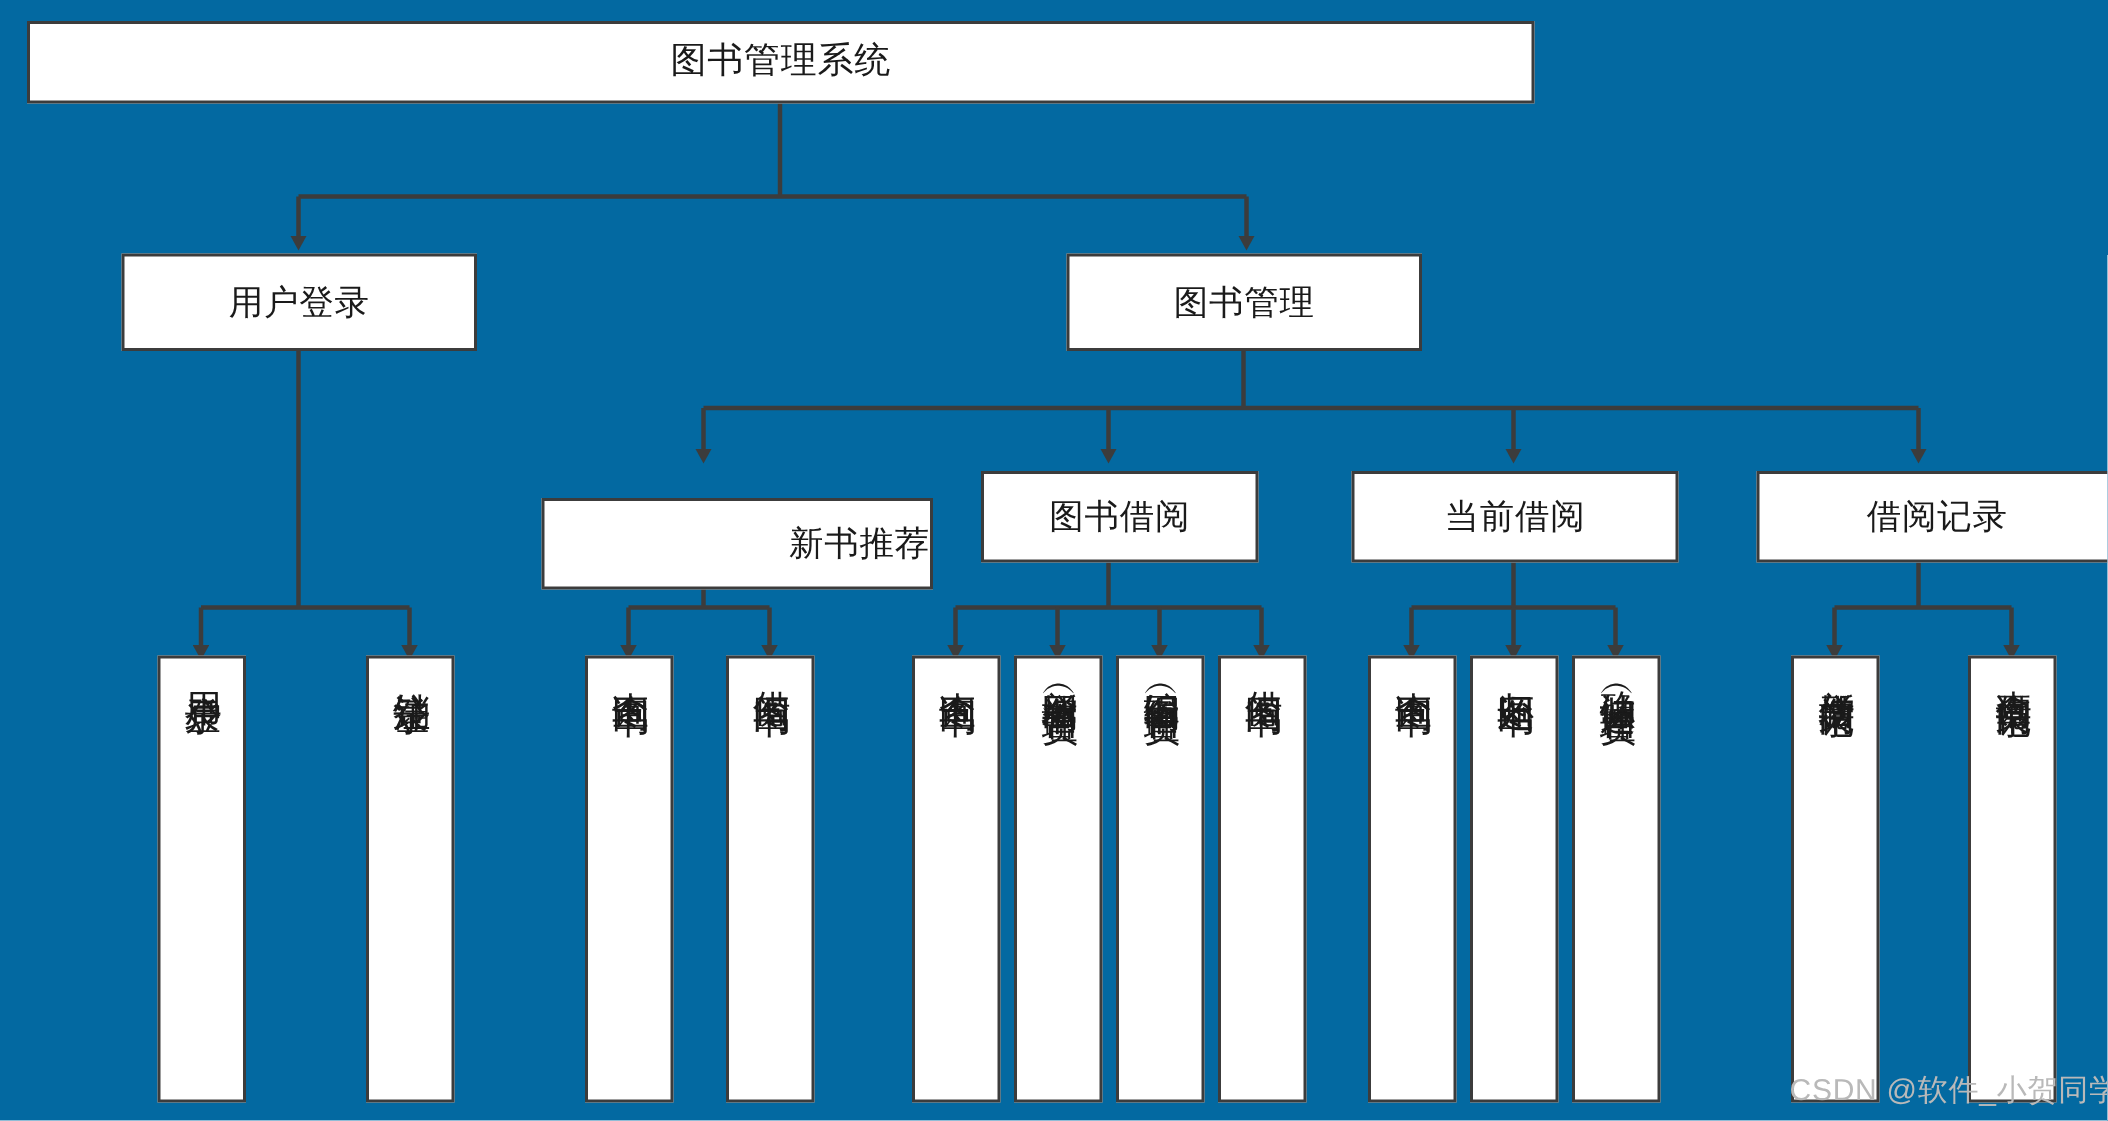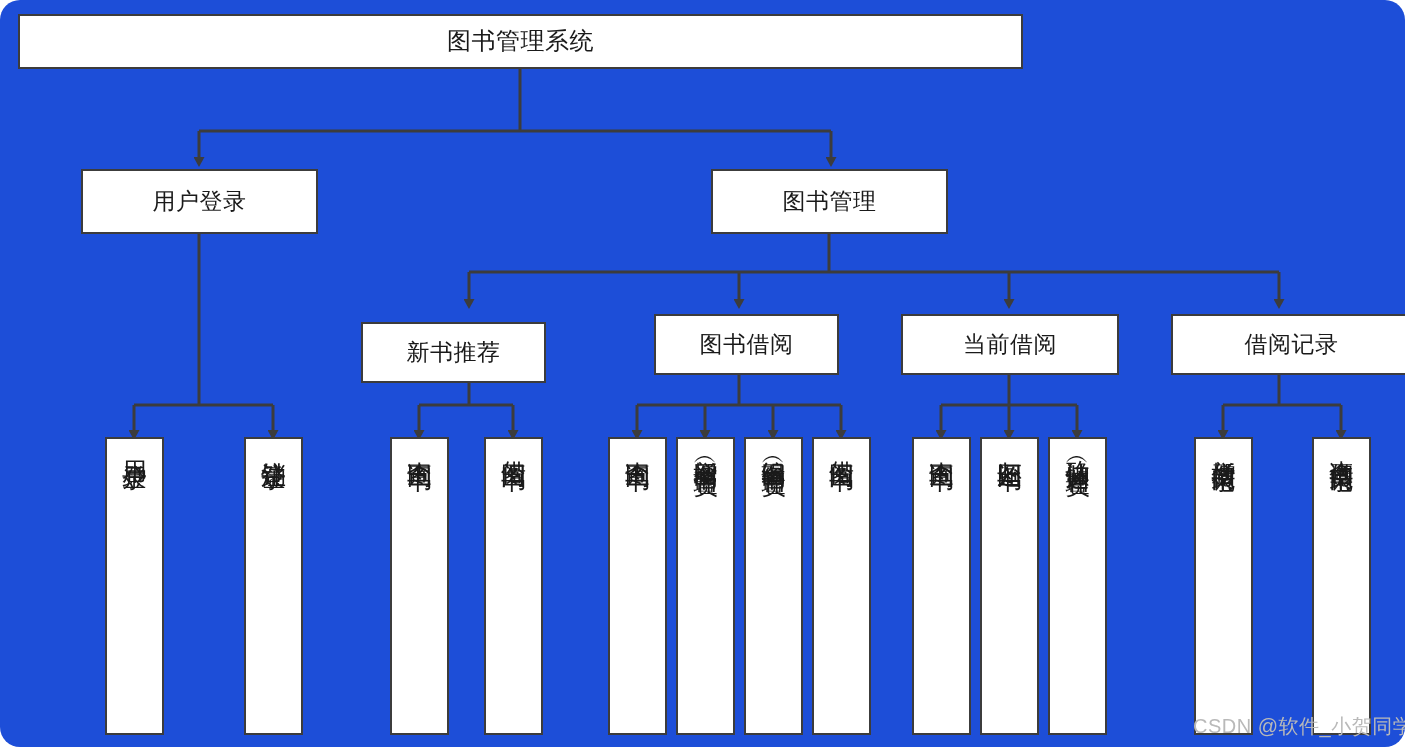--- a/index.html
+++ b/index.html
@@ -8,23 +8,22 @@
     padding: 0;
     background: #ffffff;
   }
   body {
     font-family: "Liberation Sans", "DejaVu Sans", sans-serif;
   }
   #canvas {
     position: relative;
     width: 1405px;
     height: 747px;
-    background: #1d4ed8;
+    background: #0369a1;
     overflow: hidden;
-    border-radius: 20px;
   }
   svg.edges {
     position: absolute;
     left: 0;
     top: 0;
     width: 1405px;
     height: 747px;
     pointer-events: none;
   }
   .node {
@@ -131,21 +130,21 @@
     <span class="lbl">图书管理系统</span>
   </div>
 
   <div class="node h" style="left:81px; top:169px; width:237px; height:65px;">
     <span class="lbl">用户登录</span>
   </div>
   <div class="node h" style="left:711px; top:169px; width:237px; height:65px;">
     <span class="lbl">图书管理</span>
   </div>
 
-  <div class="node h" style="left:361px; top:322px; width:185px; height:61px;">
+  <div class="node h" style="left:361px; top:332px; width:261px; height:61px;justify-content:flex-end;">
     <span class="lbl">新书推荐</span>
   </div>
   <div class="node h" style="left:631px; top:314px; width:185px; height:61px;margin-left:23px;">
     <span class="lbl">图书借阅</span>
   </div>
   <div class="node h" style="left:901px; top:314px; width:218px; height:61px;">
     <span class="lbl">当前借阅</span>
   </div>
   <div class="node h" style="left:1171px; top:314px; width:241px; height:61px;">
     <span class="lbl">借阅记录</span>

